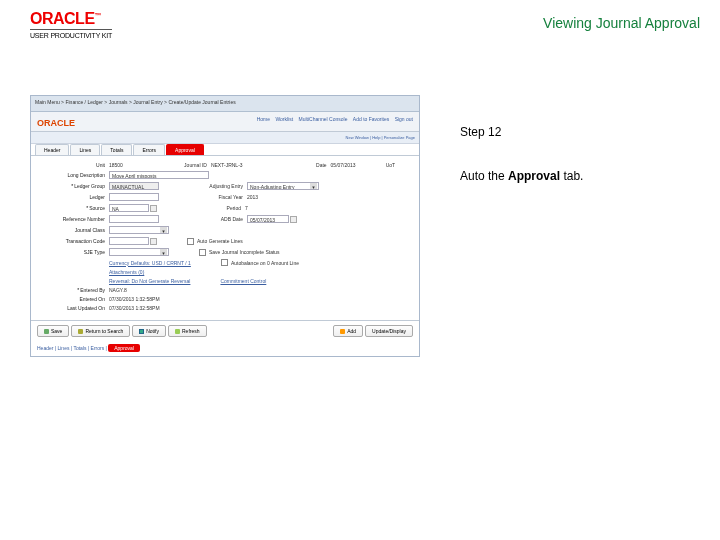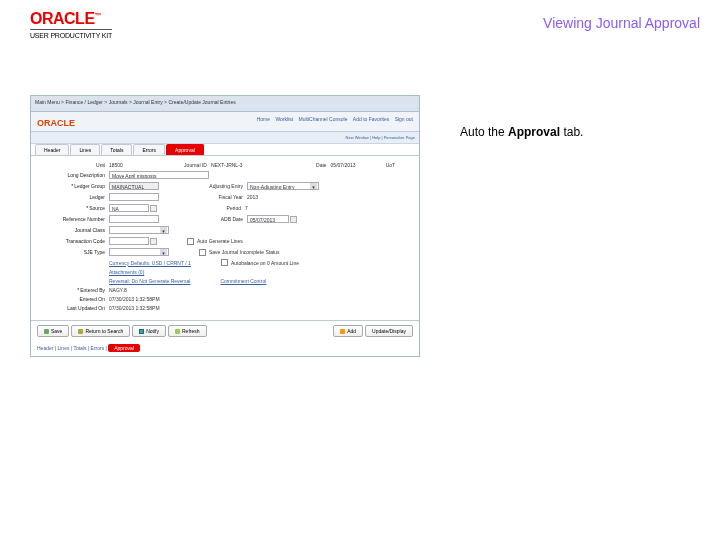--- a/index.html
+++ b/index.html
@@ -38,21 +38,21 @@
       border-top: 1px solid #555;
       padding-top: 2px;
       margin-top: 1px;
       letter-spacing: -0.2px;
     }
     .page-title {
       position: absolute;
       right: 0;
       top: 5px;
       font-size: 14px;
-      color: #8b5cf6;
+      color: #15803d;
     }
 
     
     .content {
       position: absolute;
       top: 95px;
       left: 30px;
       right: 20px;
     }
     .screenshot-column {
@@ -471,18 +471,19 @@
 
       <div class="lower-tabs">
         <span>Header | Lines | Totals | Errors |</span>
         <span class="pill">Approval</span>
       </div>
 
     </div>
   </div>
 
   <div class="instruction-column">
+    <div class="step-number">Step 12</div>
     <div class="instruction-text">
       <span>Auto the </span><b>Approval</b><span> tab.</span>
     </div>
   </div>
 
 </div>
 
 </body></html>

